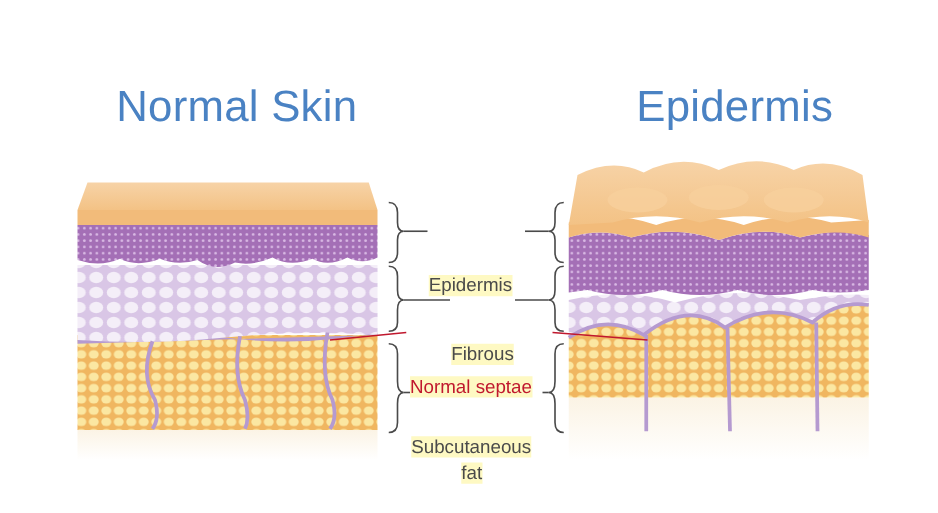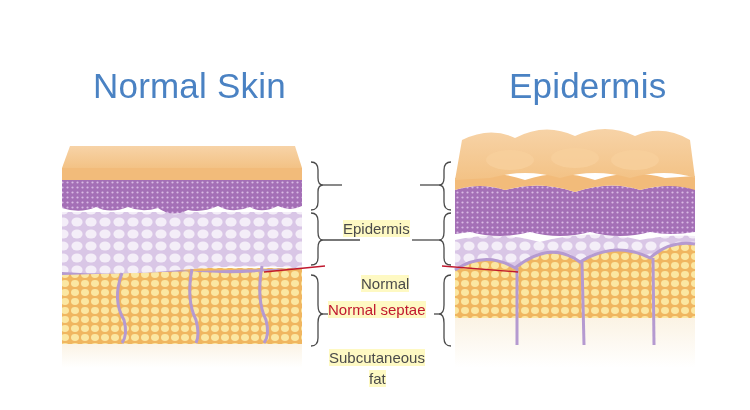--- a/index.html
+++ b/index.html
@@ -90,16 +90,16 @@
     <line x1="323" y1="314" x2="328" y2="314"></line>
     <line x1="434" y1="314" x2="439" y2="314"></line>
   </g>
   <g stroke="#c0182e" stroke-width="1.3">
     <line x1="264" y1="272" x2="325" y2="266"></line>
     <line x1="442" y1="266" x2="518" y2="272"></line>
   </g>
 </svg>
 
 <div class="lbl" style="left:343px; top:176px;">Epidermis</div>
-<div class="lbl" style="left:361px; top:231px;">Normal</div>
+<div class="lbl" style="left:361px; top:231px;">Fibrous</div>
 <div class="lbl red" style="left:328px; top:257px;">Normal septae</div>
 <div class="lbl" style="left:329px; top:305px;">Subcutaneous</div>
 <div class="lbl" style="left:369px; top:326px;">fat</div>
 
 </body></html>

